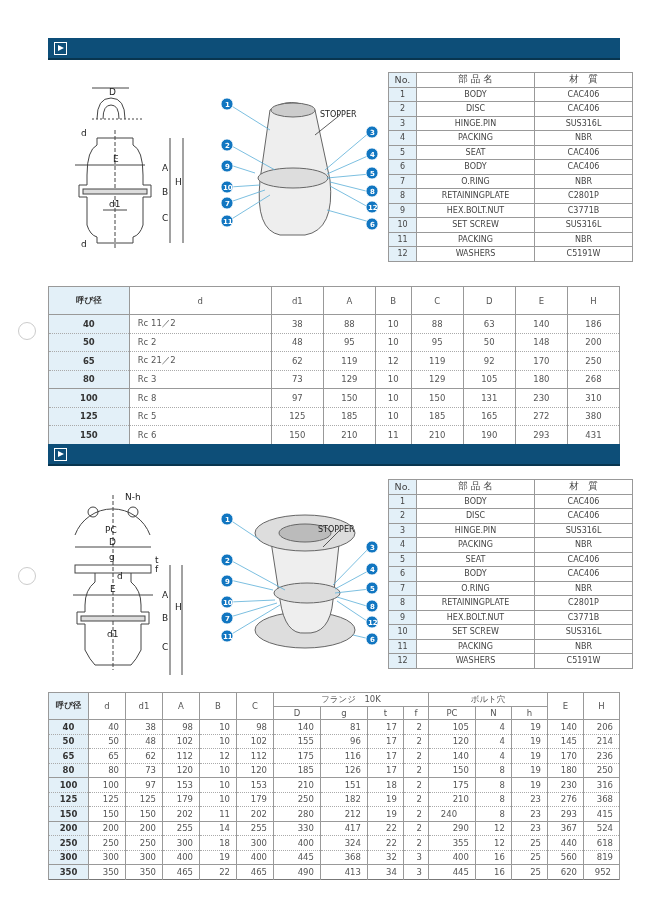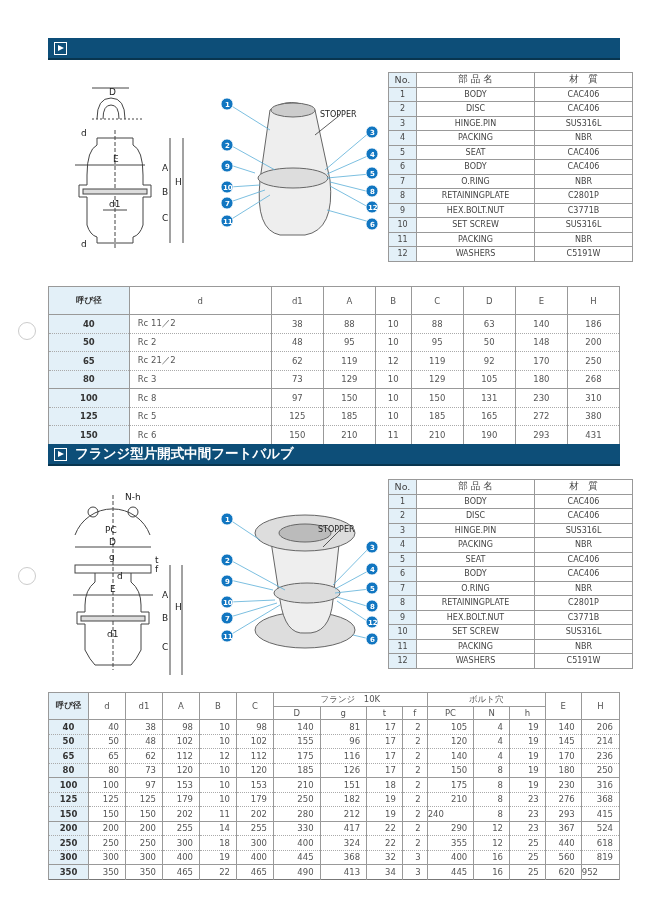--- a/index.html
+++ b/index.html
@@ -273,21 +273,20 @@
         <td>210</td>
         <td>190</td>
         <td>293</td>
         <td>431</td>
       </tr>
     </tbody>
 </table>
 
 <div class="section-bar" style="top:444px;">
   <span class="tri-icon"></span>
-  <span>フランジ型片開式中間フートバルブ</span>
 </div>
 
 <svg class="diagram" style="left:45px;top:490px;" width="150" height="185" viewBox="0 0 150 185">
   <g stroke="#444" fill="none" stroke-width="1">
     <path d="M30 45 A40 40 0 0 1 105 45"></path>
     <circle cx="48" cy="22" r="5"></circle>
       <circle cx="88" cy="22" r="5"></circle>
     <line x1="68" y1="5" x2="68" y2="180" stroke-dasharray="4 2"></line>
     <rect x="30" y="75" width="76" height="8"></rect>
     <path d="M50 83 L50 92 Q40 100 40 115 L40 122 L32 122 L32 134 L40 134 L40 160 Q45 170 50 175 L86 175 Q91 170 96 160 L96 134 L104 134 L104 122 L96 122 L96 115 Q96 100 86 92 L86 83"></path>
@@ -567,21 +566,21 @@
         <td class="key">150</td>
         <td style="text-align: right; padding-right: 6px;">150</td>
         <td style="text-align: right; padding-right: 6px;">150</td>
         <td style="text-align: right; padding-right: 6px;">202</td>
         <td style="text-align: right; padding-right: 6px;">11</td>
         <td style="text-align: right; padding-right: 6px;">202</td>
         <td style="text-align: right; padding-right: 6px;">280</td>
         <td style="text-align: right; padding-right: 6px;">212</td>
         <td style="text-align: right; padding-right: 6px;">19</td>
         <td style="text-align: right; padding-right: 6px;">2</td>
-        <td style="text-align: left; padding-right: 6px;">240</td>
+        <td style="text-align: center; padding-right: 6px;">240</td>
         <td style="text-align: right; padding-right: 6px;">8</td>
         <td style="text-align: right; padding-right: 6px;">23</td>
         <td style="text-align: right; padding-right: 6px;">293</td>
         <td style="text-align: right; padding-right: 6px;">415</td>
       </tr>
       <tr style="height: 14.5px;">
         <td class="key">200</td>
         <td style="text-align: right; padding-right: 6px;">200</td>
         <td style="text-align: right; padding-right: 6px;">200</td>
         <td style="text-align: right; padding-right: 6px;">255</td>
@@ -639,16 +638,16 @@
         <td style="text-align: right; padding-right: 6px;">22</td>
         <td style="text-align: right; padding-right: 6px;">465</td>
         <td style="text-align: right; padding-right: 6px;">490</td>
         <td style="text-align: right; padding-right: 6px;">413</td>
         <td style="text-align: right; padding-right: 6px;">34</td>
         <td style="text-align: right; padding-right: 6px;">3</td>
         <td style="text-align: right; padding-right: 6px;">445</td>
         <td style="text-align: right; padding-right: 6px;">16</td>
         <td style="text-align: right; padding-right: 6px;">25</td>
         <td style="text-align: right; padding-right: 6px;">620</td>
-        <td style="text-align: right; padding-right: 21px;">952</td>
+        <td style="text-align: right; padding-right: 8px;">952</td>
       </tr>
     </tbody>
 </table>
 
 </body></html>

